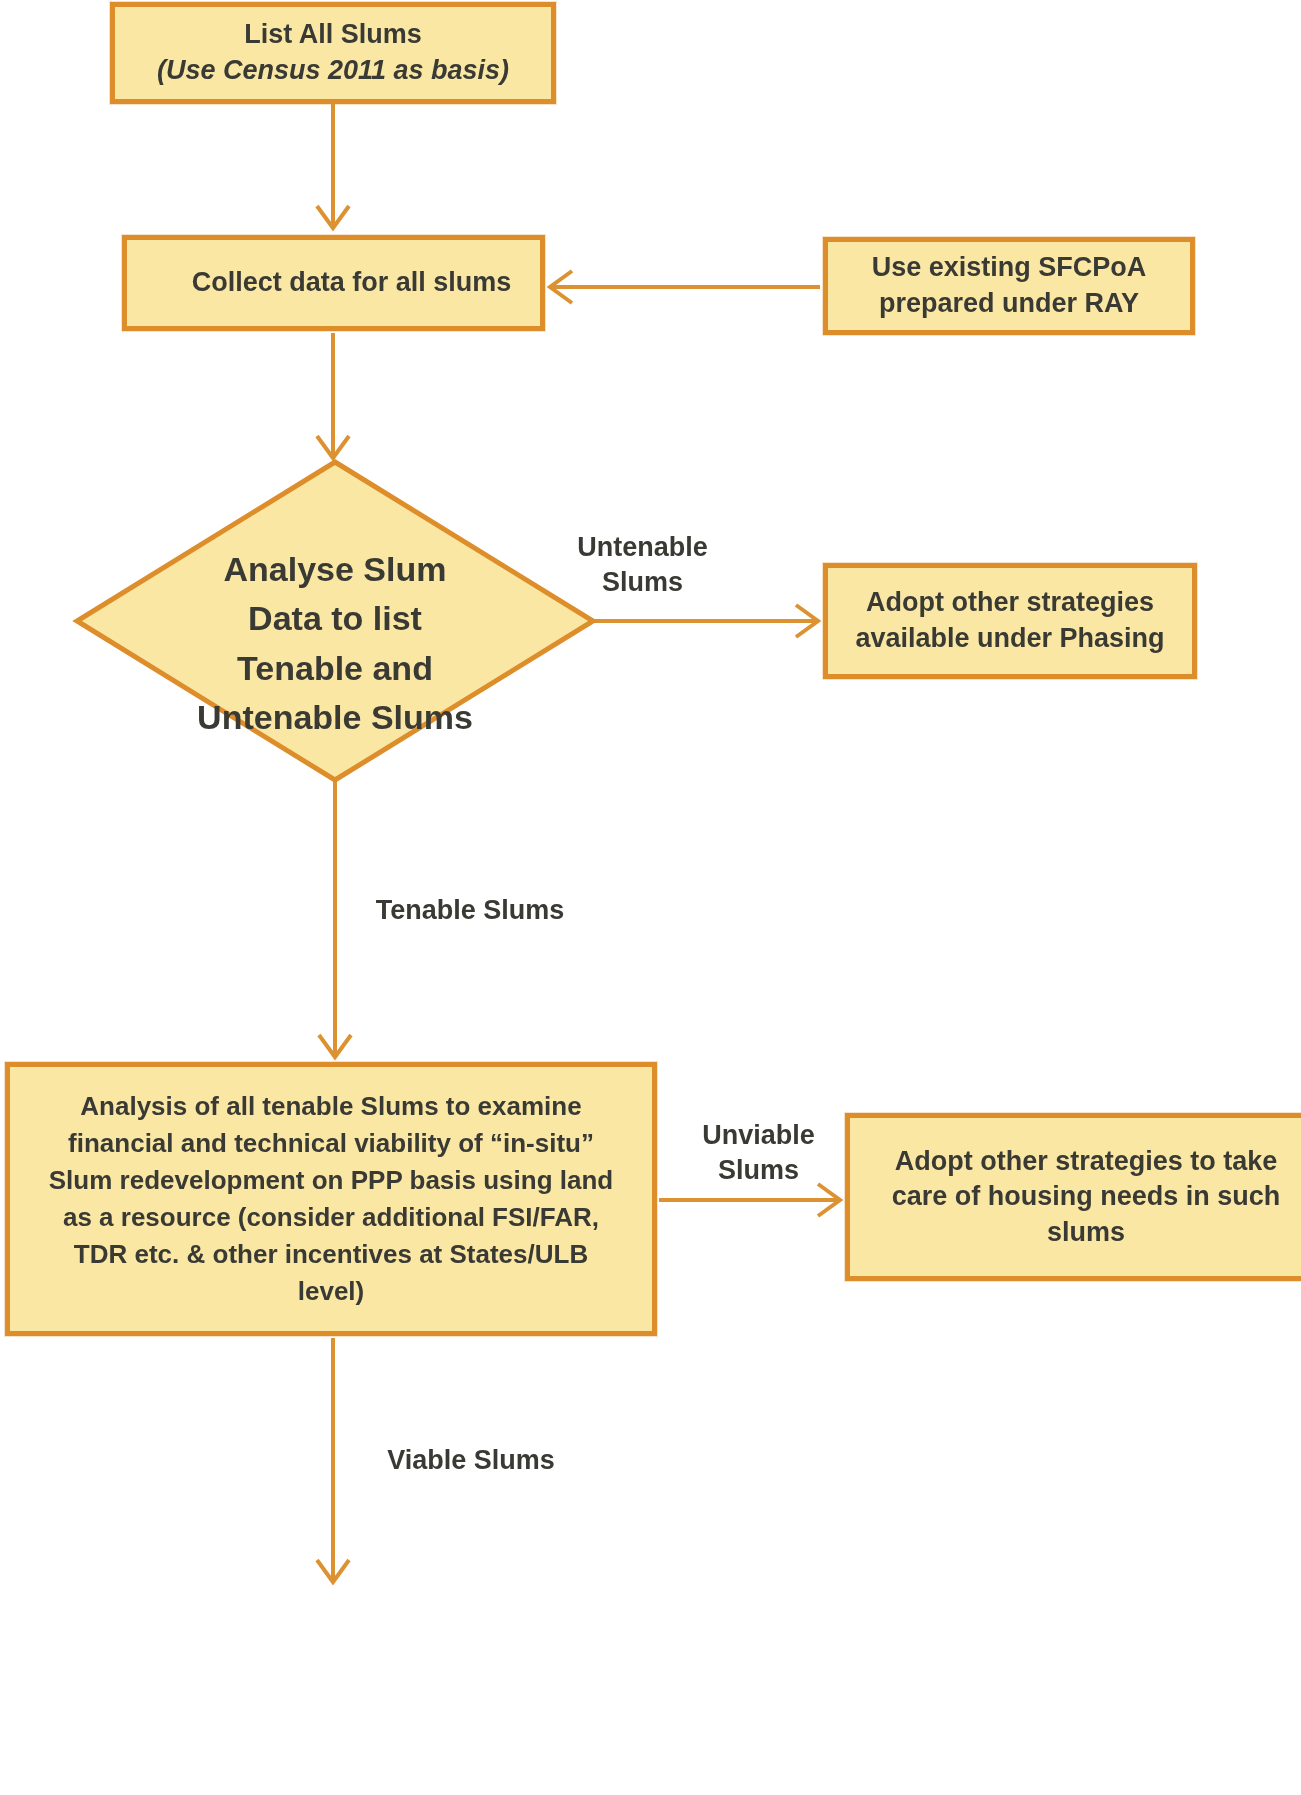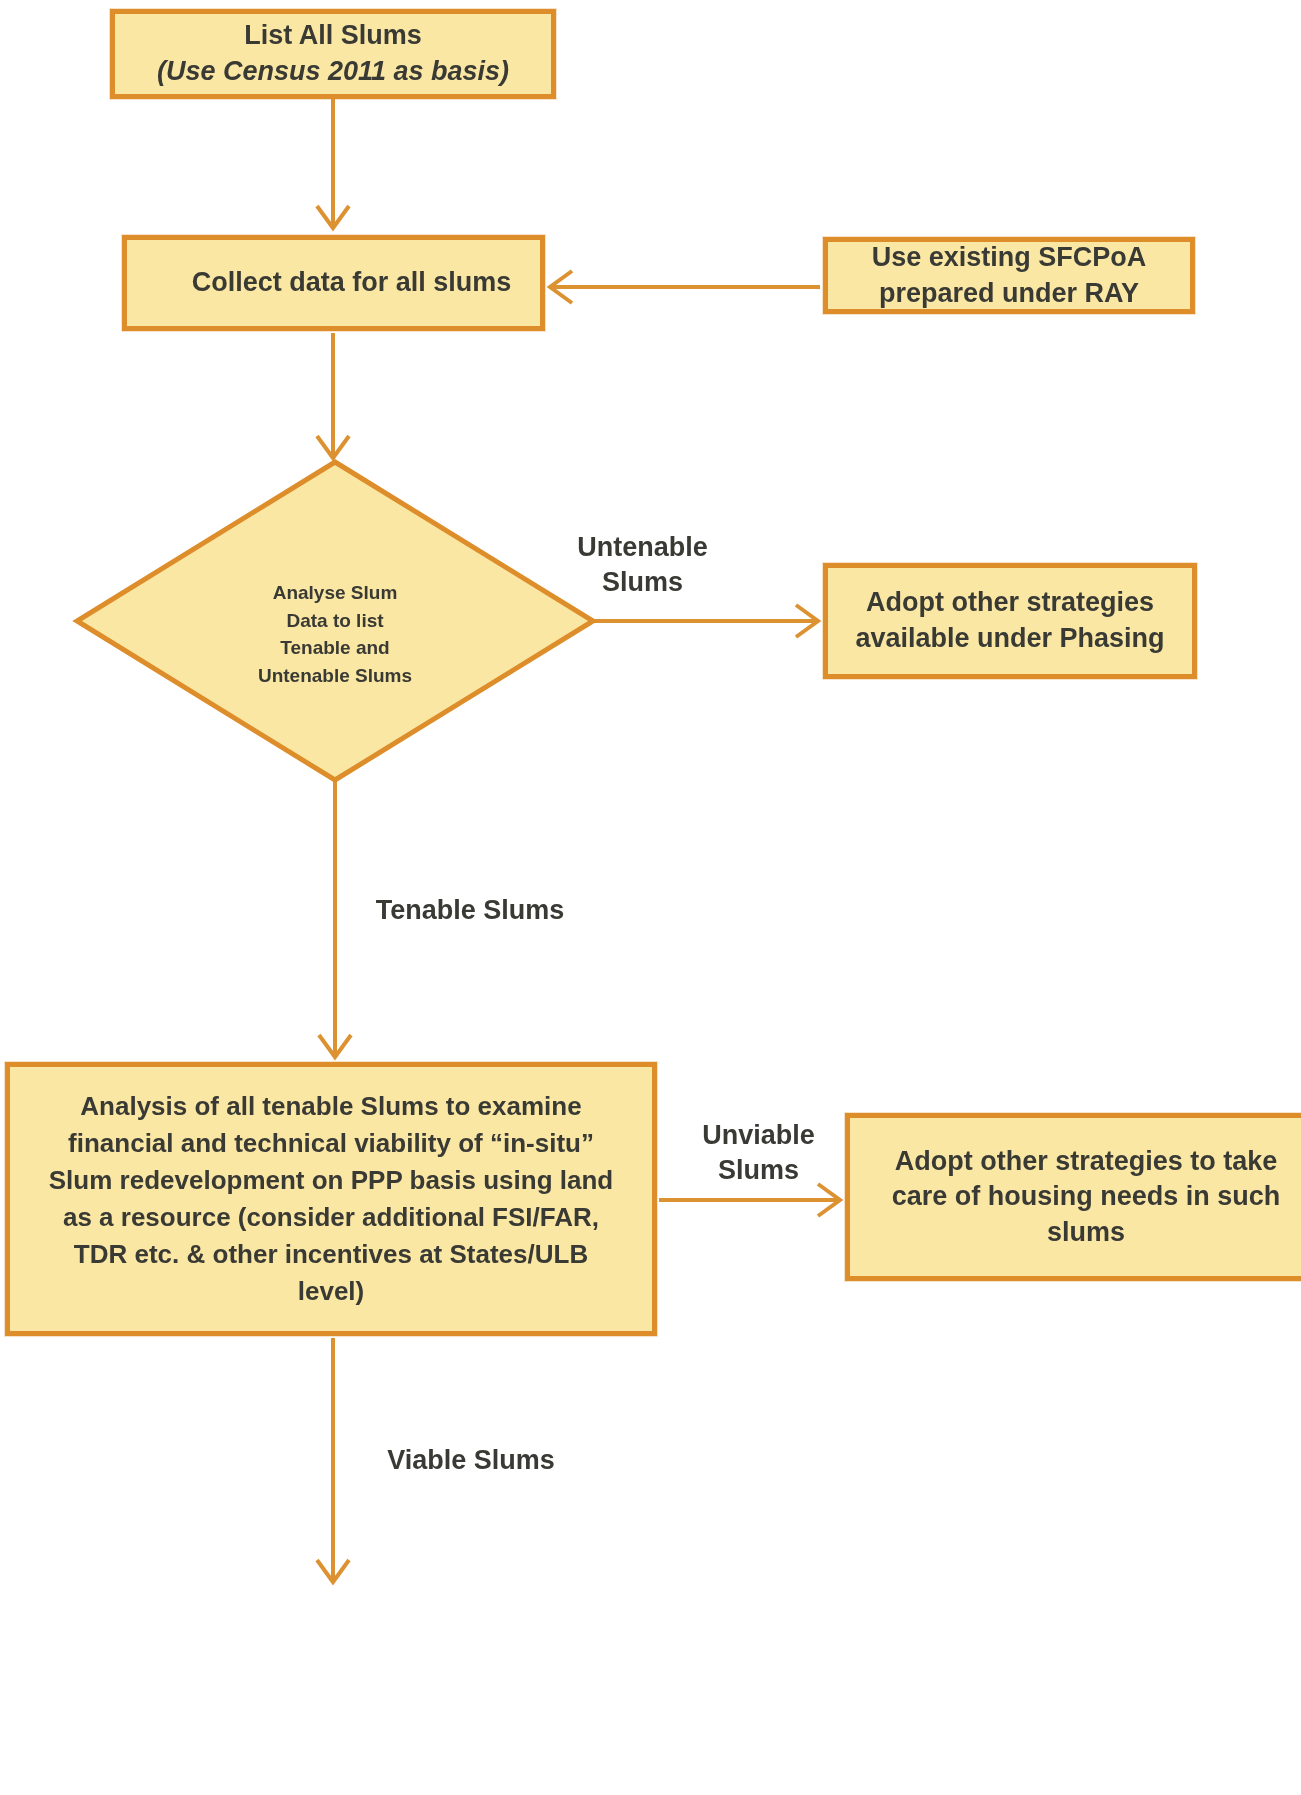--- a/index.html
+++ b/index.html
@@ -46,29 +46,28 @@
   }
   #edges { position: absolute; left: 0; top: 0; width: 1301px; height: 1795px; }
   #edges line { stroke: var(--arrow); stroke-width: 4; }
   #edges .head { stroke: var(--arrow); stroke-width: 4; fill: none; }
   #diamond-shape polygon { fill: var(--node-fill); stroke: var(--node-border); stroke-width: 5; }
   .diamond-text {
     position: absolute;
     left: 130px; top: 545px; width: 410px;
     text-align: center;
     font-weight: bold;
-    font-size: 19px;
+    font-size: 34px;
     line-height: 1.45;
     white-space: pre-line;
-    margin-top: 34px;
   }
   .subtext { font-style: italic; }
-  #node-list-all-slums   { left: 110px; top: 9px;    width: 446px; height: 90px;  }
+  #node-list-all-slums   { left: 110px; top: 2px;    width: 446px; height: 102px;  }
   #node-collect-data     { left: 122px; top: 235px;  width: 423px; height: 96px; padding-left: 36px;  }
-  #node-sfcpoa           { left: 823px; top: 237px;  width: 372px; height: 77px; }
+  #node-sfcpoa           { left: 823px; top: 237px;  width: 372px; height: 98px; }
   #node-adopt-mission    { left: 823px; top: 563px;  width: 374px; height: 116px; }
   #node-analysis-tenable { left: 5px;   top: 1062px; width: 652px; height: 274px; font-size: 26px; line-height: 1.42; }
   #node-adopt-housing    { left: 845px; top: 1113px; width: 482px; height: 168px; }
   #node-phasing          { left: 10px;  top: 1587px; width: 652px; height: 198px; }
   #label-untenable { left: 560px; top: 530px;  width: 165px; }
   #label-tenable   { left: 355px; top: 893px;  width: 230px; }
   #label-unviable  { left: 676px; top: 1118px; width: 165px; }
   #label-viable    { left: 371px; top: 1443px; width: 200px; }
 </style>
 </head>

